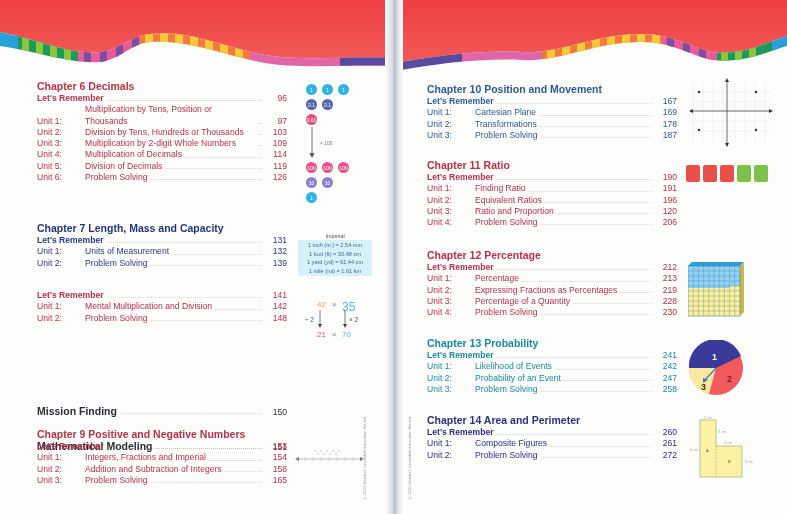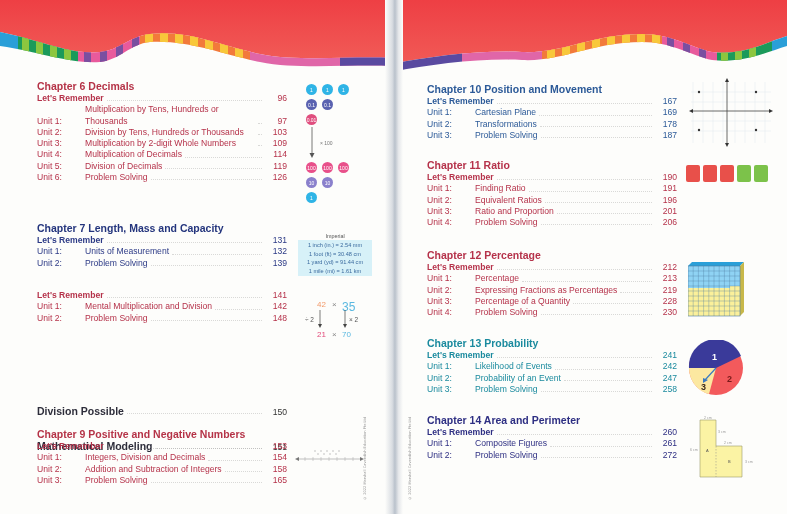--- a/index.html
+++ b/index.html
@@ -149,21 +149,21 @@
 
 <div class="chapter red" style="left:37px; top:80px; width:250px; z-index:3;">
   <div class="ch-title">Chapter 6  Decimals</div>
   <div class="row">
       <span class="lr">Let's Remember</span>
       <span class="dots"></span>
       <span class="pg">96</span>
     </div>
   <div class="row multi">
       <span class="unit">Unit 1:</span>
-      <span class="name">Multiplication by Tens, Hundreds or Thousands</span>
+      <span class="name">Multiplication by Tens, Position or Thousands</span>
       <span class="dots"></span>
       <span class="pg">97</span>
     </div>
   <div class="row multi">
       <span class="unit">Unit 2:</span>
       <span class="name">Division by Tens, Hundreds or Thousands</span>
       <span class="dots"></span>
       <span class="pg">103</span>
     </div>
   <div class="row multi">
@@ -227,40 +227,40 @@
     </div>
   <div class="row">
       <span class="unit">Unit 2:</span>
       <span class="name">Problem Solving</span>
       <span class="dots"></span>
       <span class="pg">148</span>
     </div>
 </div>
 
 <div class="standalone" style="left:37px; top:359px; width:250px; z-index:3;">
-  <span>Division Possible</span>
+  <span>Mission Finding</span>
     <span class="dots"></span>
     <span class="pg">150</span>
 </div>
 <div class="standalone" style="left:37px; top:394px; width:250px; z-index:3;">
   <span>Mathematical Modeling</span>
     <span class="dots"></span>
     <span class="pg">151</span>
 </div>
 
 <div class="chapter red" style="left:37px; top:428px; width:250px; z-index:3;">
   <div class="ch-title">Chapter 9  Positive and Negative Numbers</div>
   <div class="row">
       <span class="lr">Let's Remember</span>
       <span class="dots"></span>
       <span class="pg">153</span>
     </div>
   <div class="row">
       <span class="unit">Unit 1:</span>
-      <span class="name">Integers, Division and Decimals</span>
+      <span class="name">Integers, Fractions and Imperial</span>
       <span class="dots"></span>
       <span class="pg">154</span>
     </div>
   <div class="row">
       <span class="unit">Unit 2:</span>
       <span class="name">Addition and Subtraction of Integers</span>
       <span class="dots"></span>
       <span class="pg">158</span>
     </div>
   <div class="row">
@@ -390,21 +390,21 @@
   <div class="row">
       <span class="unit">Unit 2:</span>
       <span class="name">Equivalent Ratios</span>
       <span class="dots"></span>
       <span class="pg">196</span>
     </div>
   <div class="row">
       <span class="unit">Unit 3:</span>
       <span class="name">Ratio and Proportion</span>
       <span class="dots"></span>
-      <span class="pg">201</span>
+      <span class="pg">120</span>
     </div>
   <div class="row">
       <span class="unit">Unit 4:</span>
       <span class="name">Problem Solving</span>
       <span class="dots"></span>
       <span class="pg">206</span>
     </div>
 </div>
 
 <div class="chapter crimson" style="left:427px; top:249px; width:250px; z-index:3;">

